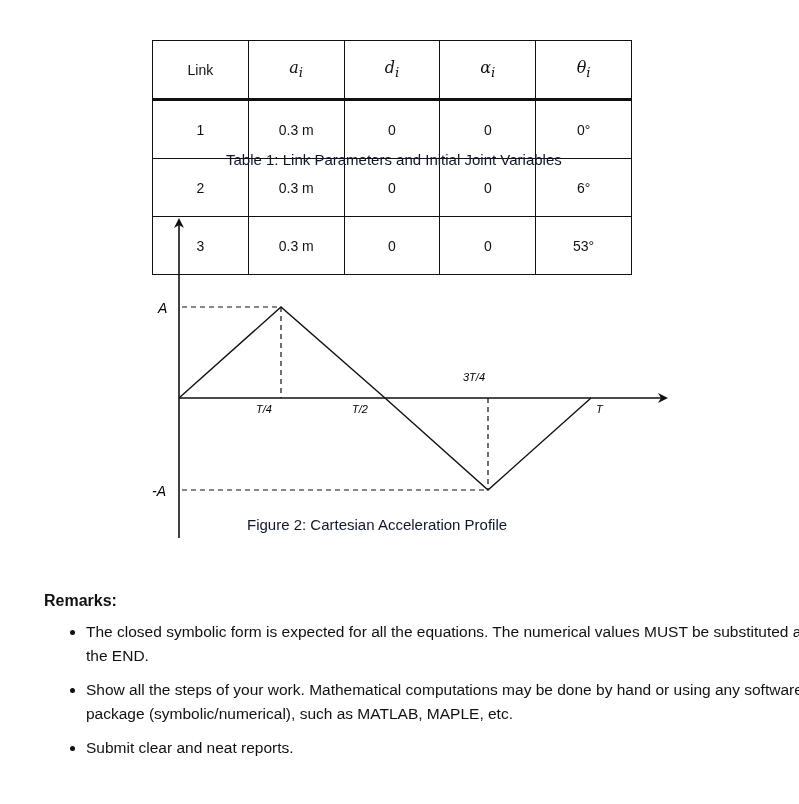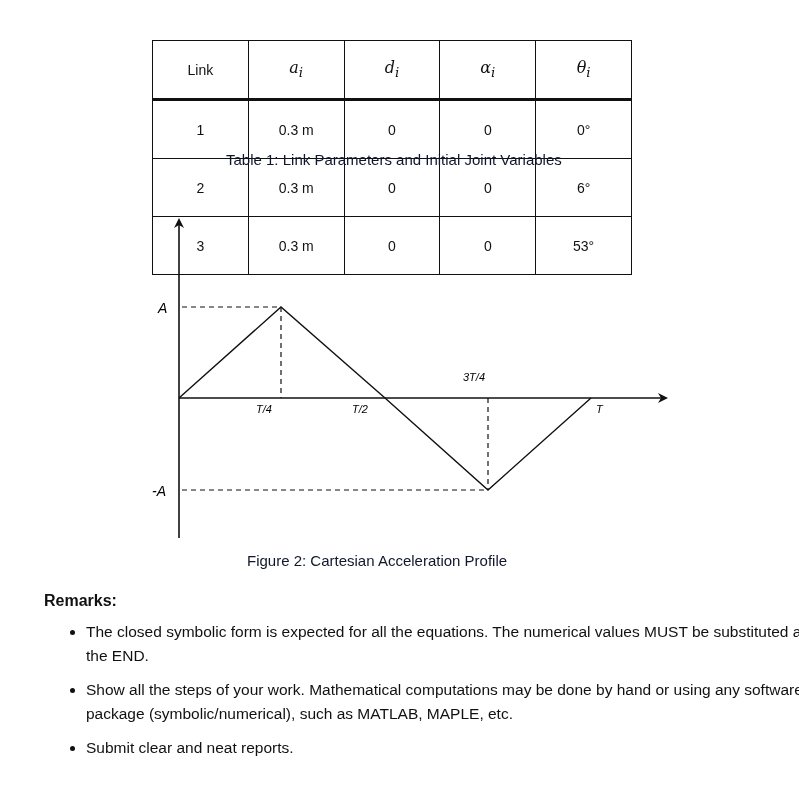--- a/index.html
+++ b/index.html
@@ -85,20 +85,20 @@
   <polyline points="179,398 281,307 385,398 488,490 591,398" fill="none" stroke="#111" stroke-width="1.4"></polyline>
 
   <text x="158" y="313" font-size="14" font-style="italic">A</text>
   <text x="152" y="496" font-size="14" font-style="italic">-A</text>
   <text x="256" y="413" font-size="11" font-style="italic">T/4</text>
   <text x="352" y="413" font-size="11" font-style="italic">T/2</text>
   <text x="463" y="381" font-size="11" font-style="italic">3T/4</text>
   <text x="596" y="413" font-size="11" font-style="italic">T</text>
 </svg>
 
-<div class="abs caption" style="left:247px; top:552px;text-align:right;">Figure 2: Cartesian Acceleration Profile</div>
+<div class="abs caption" style="left:247px; top:516px;text-align:right;">Figure 2: Cartesian Acceleration Profile</div>
 
 <div class="abs remarks-title">Remarks:</div>
 <ul class="remarks">
   <li>The closed symbolic form is expected for all the equations. The numerical values MUST be substituted at the  END.</li>
   <li>Show all the steps of your work. Mathematical computations may be done by hand or using any software package (symbolic/numerical), such as MATLAB, MAPLE, etc.</li>
   <li>Submit clear and neat reports.</li>
 </ul>
 
 </body></html>

